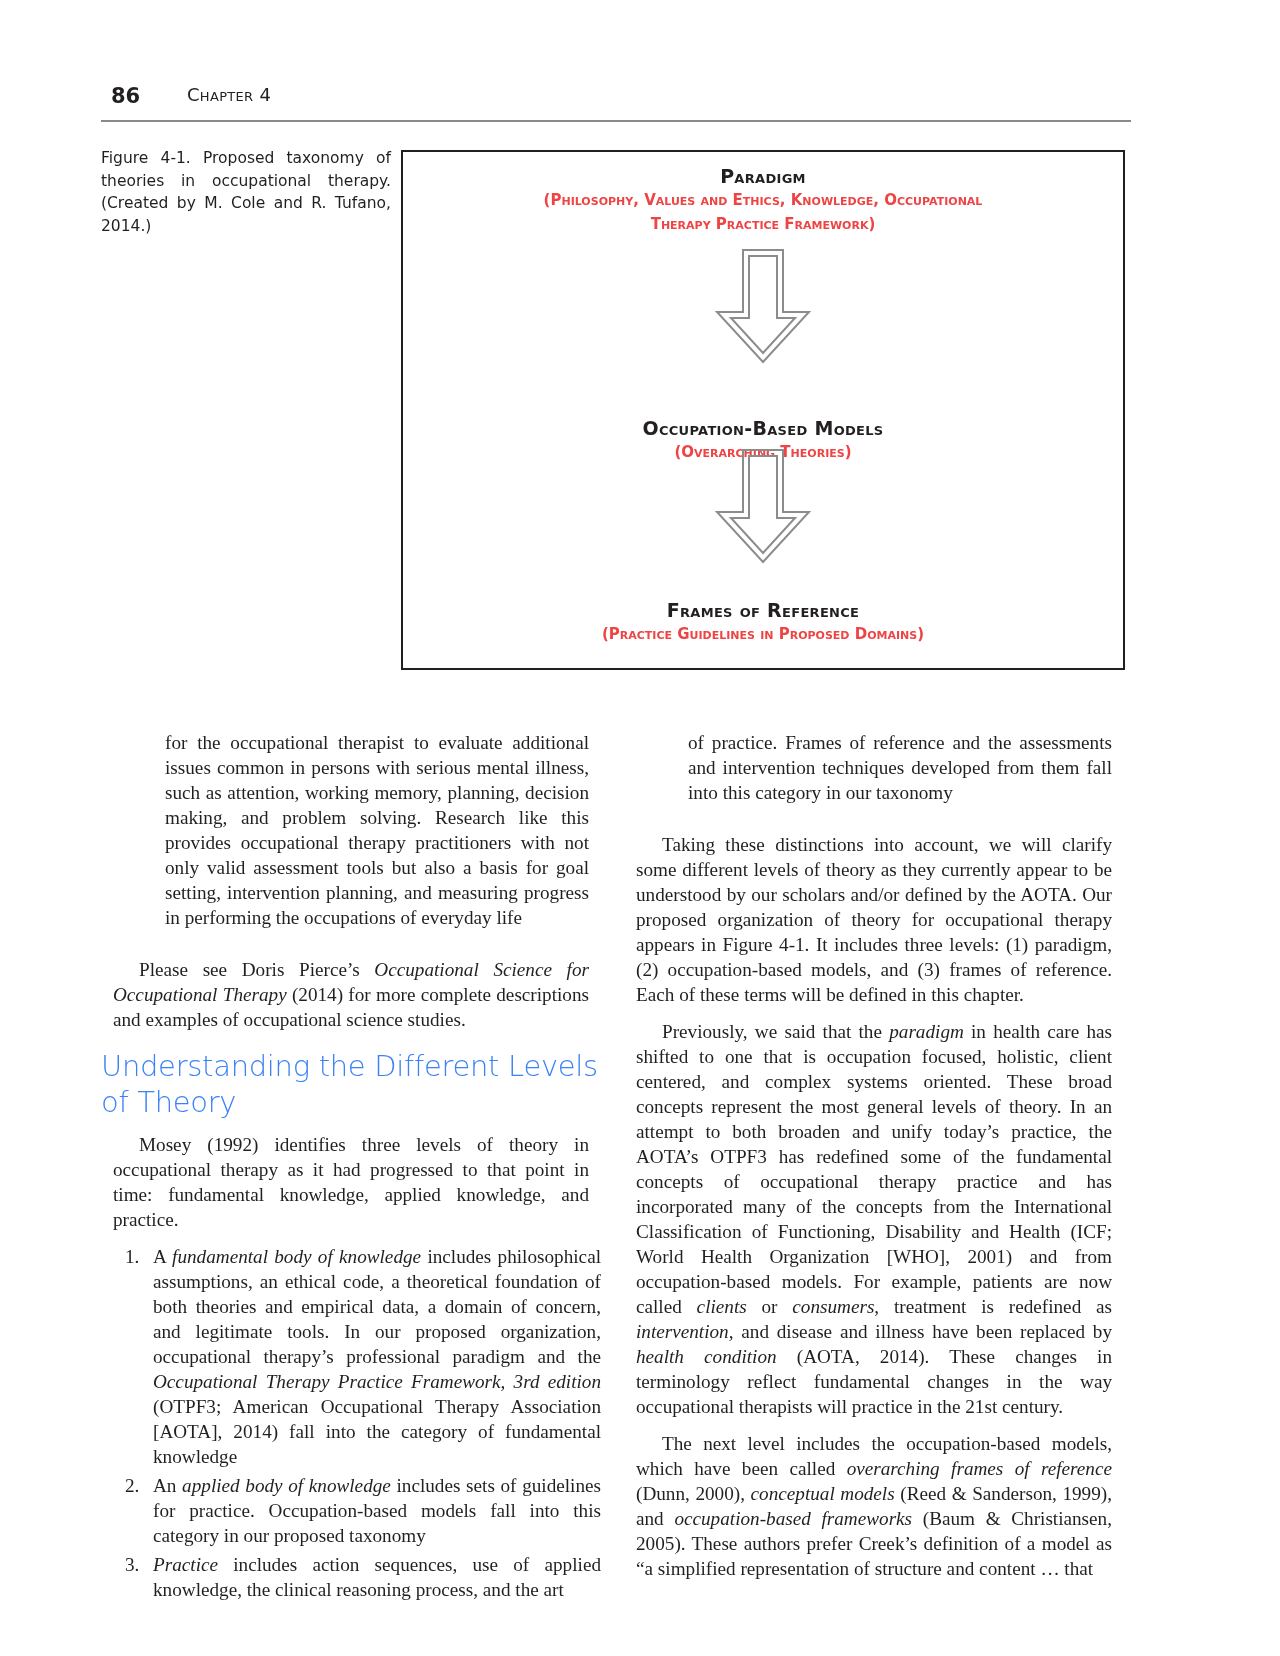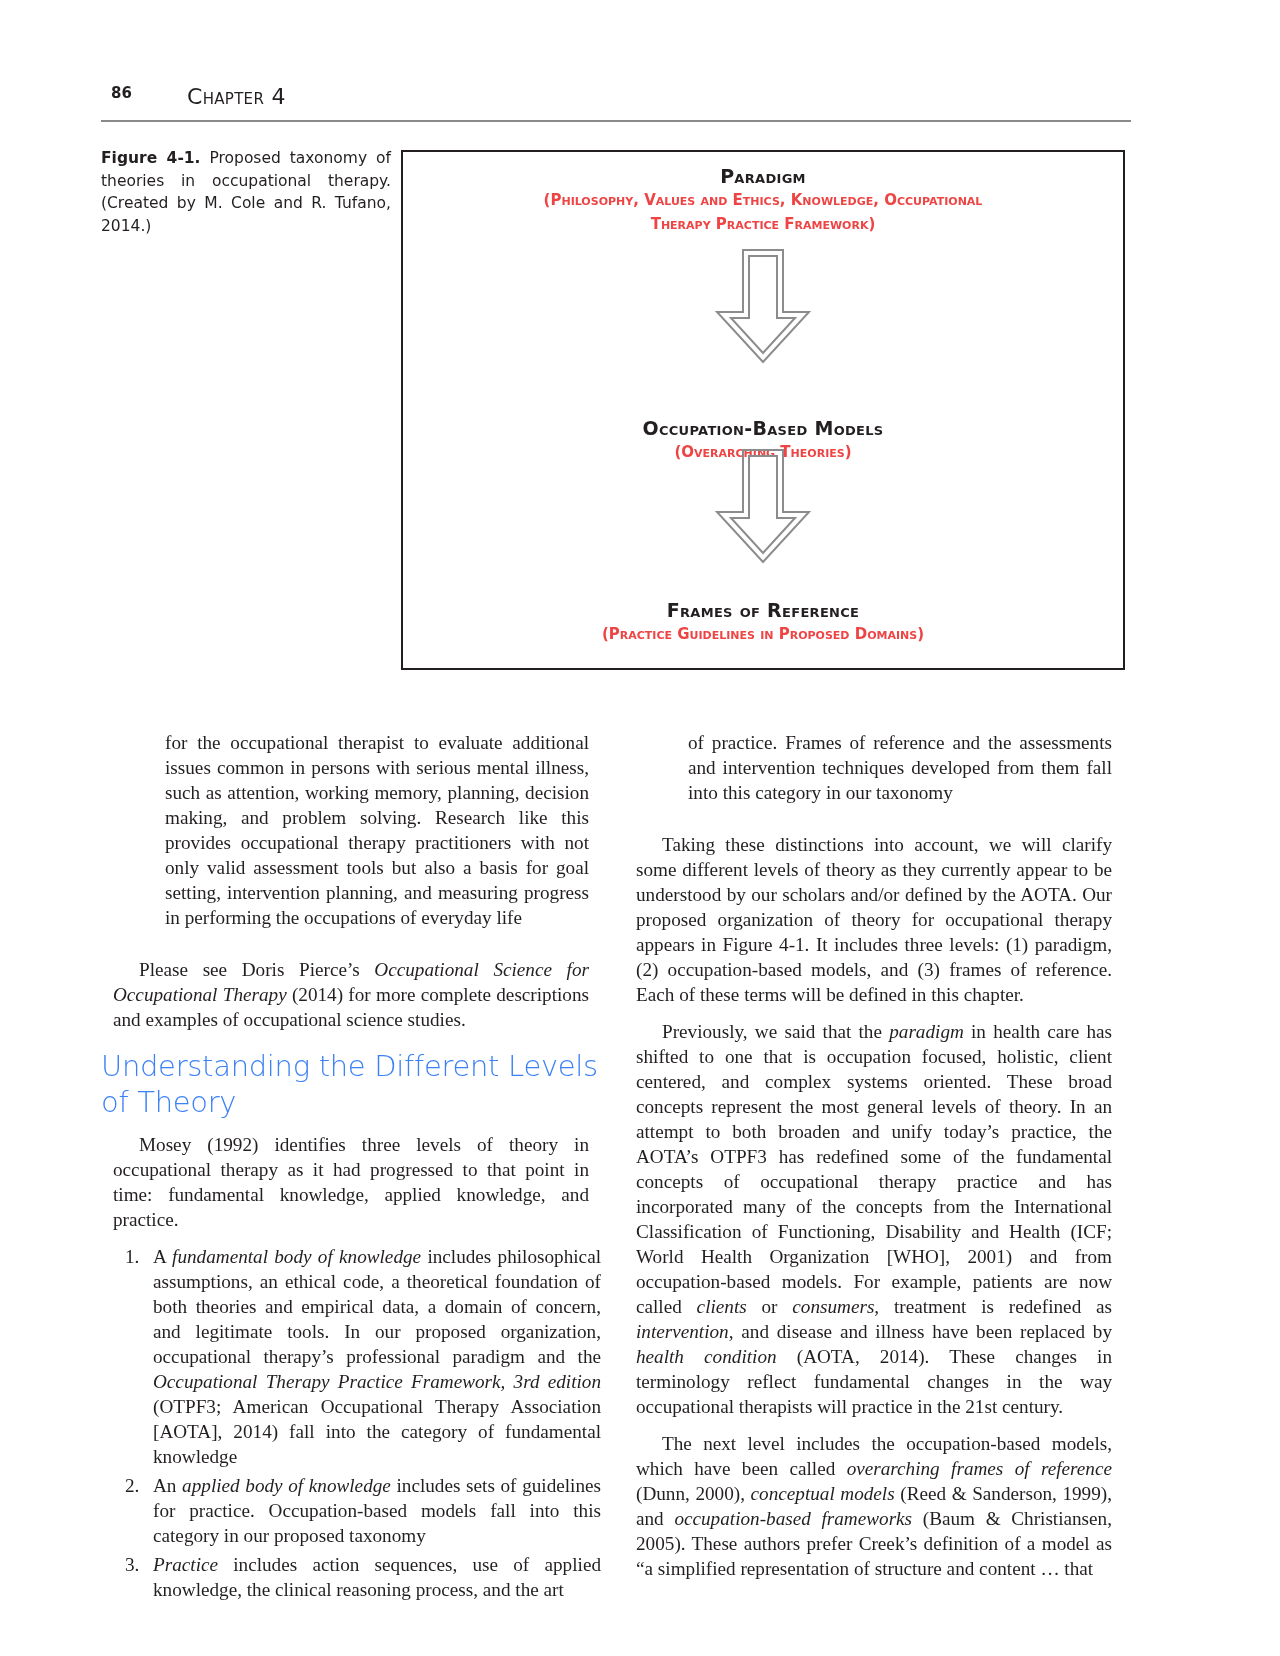--- a/index.html
+++ b/index.html
@@ -1,25 +1,25 @@
 <!DOCTYPE html>
 <html><head>
 <meta charset="utf-8">
 <style>
   html, body { margin: 0; padding: 0; background: #ffffff; }
   body { width: 1280px; height: 1656px; position: relative; overflow: hidden; color: #231f20; }
 
   
   .running-header { position: absolute; left: 101px; top: 84px; width: 1030px; height: 36px; border-bottom: 2px solid #8a8a8a; }
-  .page-number { position: absolute; left: 10px; top: 0; font-size: 15px; font-weight: 600; font-family: "DejaVu Sans", sans-serif; }
-  .chapter-label { position: absolute; left: 86px; top: 0; font-size: 22px; font-variant: small-caps; font-family: "DejaVu Sans", sans-serif; letter-spacing: 0.3px; }
+  .page-number { position: absolute; left: 10px; top: 0; font-size: 21px; font-weight: 600; font-family: "DejaVu Sans", sans-serif; }
+  .chapter-label { position: absolute; left: 86px; top: 0; font-size: 18px; font-variant: small-caps; font-family: "DejaVu Sans", sans-serif; letter-spacing: 0.3px; }
 
   
   .figure-caption { position: absolute; left: 101px; top: 147px; width: 290px; font-family: "DejaVu Sans", sans-serif; font-size: 15.5px; line-height: 22.5px; text-align: justify; color: #231f20; }
-  .figure-caption b { font-weight: 700; margin-top: 8px; }
+  .figure-caption b { font-weight: 400; margin-top: 8px; }
 
   
   .figure-box { position: absolute; left: 401px; top: 150px; width: 724px; height: 520px; border: 2px solid #231f20; box-sizing: border-box; }
   .level { position: absolute; left: 0; width: 100%; text-align: center; font-family: "DejaVu Sans", sans-serif; }
   .level-title { font-size: 19px; font-weight: 700; font-variant: small-caps; letter-spacing: 0.3px; line-height: 24px; }
   .level-sub { font-size: 15px; font-variant: small-caps; line-height: 24px; color: #ef4444; font-weight: bold; }
   .arrow { position: absolute; left: 312px; width: 96px; height: 116px; }
 
   
   .column { position: absolute; top: 718px; width: 500px; font-family: "Liberation Serif", "DejaVu Serif", serif; font-size: 19.2px; line-height: 25px; color: #231f20; }

